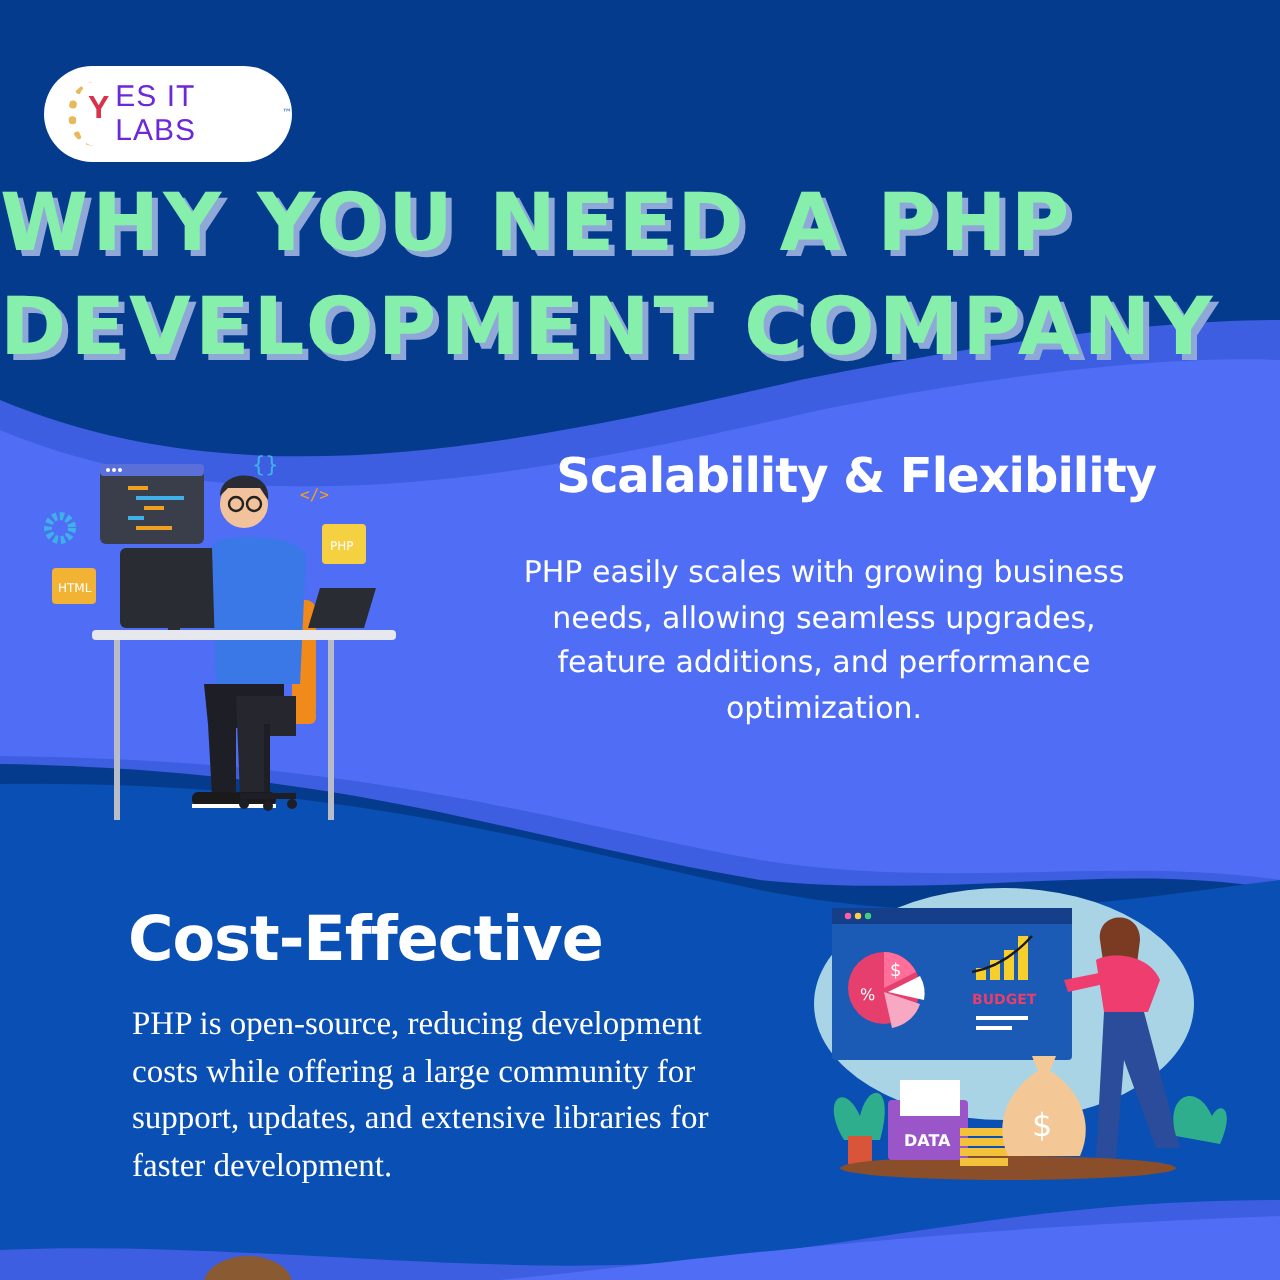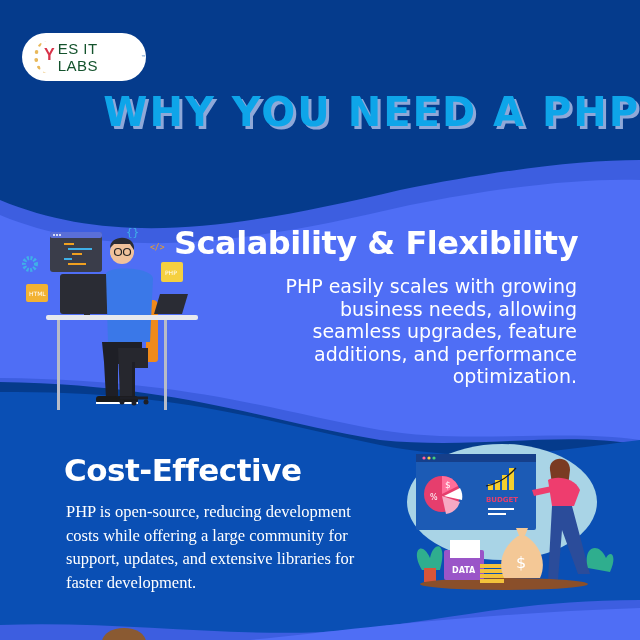--- a/index.html
+++ b/index.html
@@ -5,29 +5,29 @@
   * { box-sizing: border-box; margin: 0; padding: 0; }
   html, body { width: 640px; height: 640px; overflow: hidden; }
   body { position: relative; background: #053b8c; font-family: "DejaVu Sans", sans-serif; color: #fff; }
   .bg-svg { position: absolute; left: 0; top: 0; width: 640px; height: 640px; }
   .logo {
     position: absolute; left: 22px; top: 33px; width: 124px; height: 48px;
     background: #fff; border-radius: 24px; display: flex; align-items: center; padding-left: 12px;
   }
   .logo-ring { width: 26px; height: 32px; border-radius: 50%; border-left: 4px dotted #e8b85a; margin-right: 2px; position: relative; }
   .logo-y { position: absolute; left: 6px; top: 5px; color: #d8334a; font-weight: bold; font-size: 16px; font-family: "Liberation Sans", sans-serif; }
-  .logo-text { color: #14532d; font-size: 15px; font-family: "Liberation Sans", sans-serif; letter-spacing: 0.5px; margin-left: -4px; }
+  .logo-text { color: #6d28d9; font-size: 15px; font-family: "Liberation Sans", sans-serif; letter-spacing: 0.5px; margin-left: -4px; }
   .logo-tm { font-size: 5px; vertical-align: top; color: #2a6fb8; }
   .title {
-    position: absolute; left: 0; top: 86px; width: 640px; text-align: right;
+    position: absolute; left: 0; top: 86px; width: 640px; text-align: left;
     font-family: "DejaVu Sans", sans-serif; font-weight: bold; font-size: 40px; line-height: 52px;
-    letter-spacing: 2px; color: #0ea5e9; text-shadow: 3px 3px 0 #8fa8d8;
+    letter-spacing: 2px; color: #86efac; text-shadow: 3px 3px 0 #8fa8d8;
   }
-  .s1-title { position: absolute; right: 62px; top: 224px; font-weight: bold; font-size: 32px; font-family: "DejaVu Sans", sans-serif; letter-spacing: -0.5px; }
-  .s1-body { position: absolute; right: 63px; top: 275px; width: 330px; text-align: right; font-size: 19px; line-height: 22.5px; font-family: "DejaVu Sans", sans-serif; }
+  .s1-title { position: absolute; right: 62px; top: 224px; font-weight: bold; font-size: 24px; font-family: "DejaVu Sans", sans-serif; letter-spacing: -0.5px; }
+  .s1-body { position: absolute; right: 63px; top: 275px; width: 330px; text-align: center; font-size: 15px; line-height: 22.5px; font-family: "DejaVu Sans", sans-serif; }
   .s2-title { position: absolute; left: 64px; top: 452px; font-weight: bold; font-size: 31px; font-family: "DejaVu Sans", sans-serif; letter-spacing: -0.5px; }
   .s2-body { position: absolute; left: 66px; top: 500px; width: 320px; font-size: 16.5px; line-height: 23.5px; font-family: Liberation Serif, serif; }
   .illus { position: absolute; }
 </style>
 </head>
 <body>
 
 <svg class="bg-svg" viewBox="0 0 640 640" xmlns="http://www.w3.org/2000/svg">
   <rect x="0" y="0" width="640" height="640" fill="#053b8c"></rect>
 
@@ -44,20 +44,21 @@
 <div class="logo">
   <div class="logo-ring">
     <span class="logo-y">Y</span>
   </div>
   <span class="logo-text">ES IT LABS</span>
   <span class="logo-tm">™</span>
 </div>
 
 <h1 class="title">
   <div>WHY YOU NEED A PHP</div>
+  <div>DEVELOPMENT COMPANY</div>
 </h1>
 
 <svg class="illus" style="left:18px;top:222px;" width="180" height="190" viewBox="0 0 180 190" xmlns="http://www.w3.org/2000/svg">
 
   <g>
     <rect x="32" y="10" width="52" height="40" rx="3" fill="#3a3d4a"></rect>
     <rect x="32" y="10" width="52" height="6" rx="2" fill="#5a6fd8"></rect>
     <circle cx="36" cy="13" r="1" fill="#fff"></circle>
       <circle cx="39" cy="13" r="1" fill="#fff"></circle>
       <circle cx="42" cy="13" r="1" fill="#fff"></circle>

